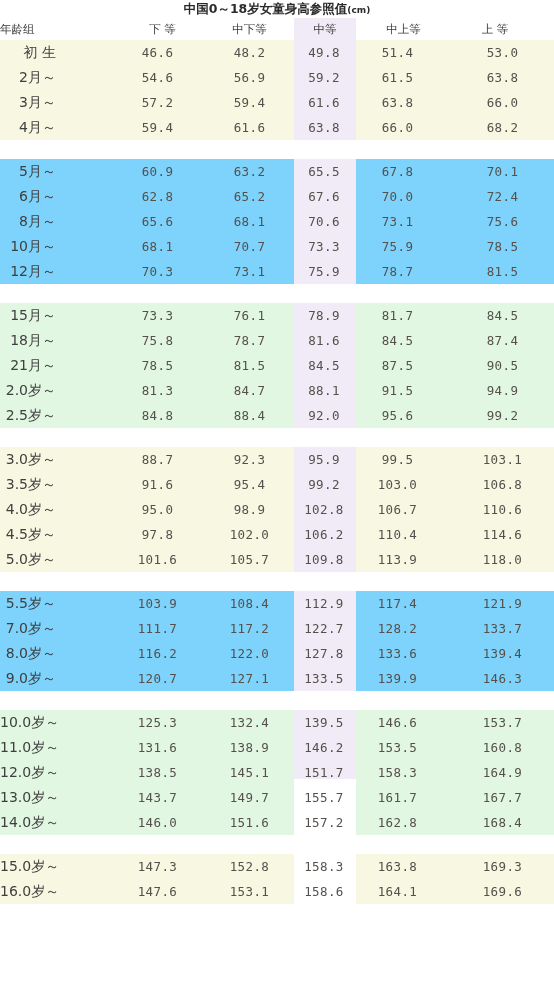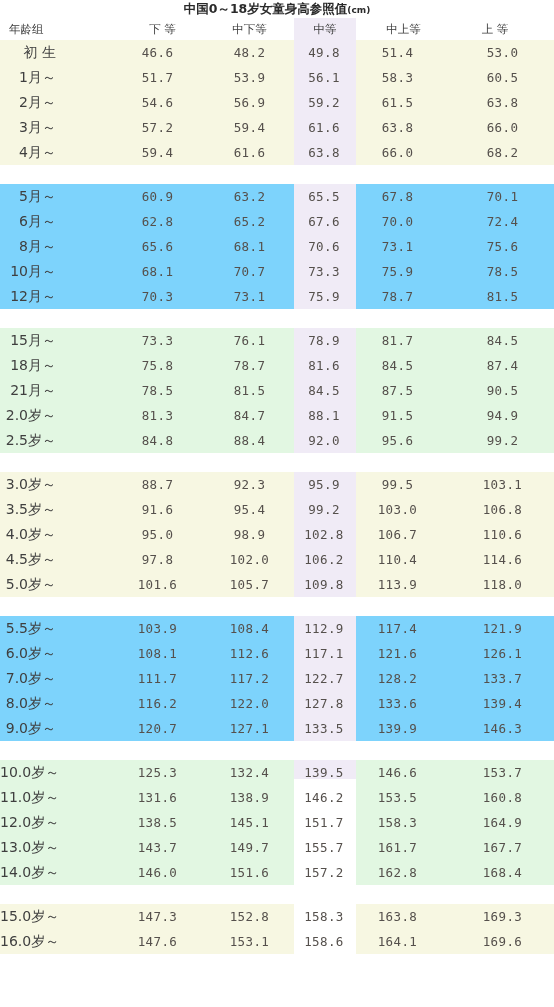--- a/index.html
+++ b/index.html
@@ -80,21 +80,21 @@
   tr.head td {
     height: 22px;
     line-height: 22px;
     font-family: "DejaVu Sans", "Liberation Sans", sans-serif;
     font-size: 11.5px;
     color: #3b3b3b;
     text-align: center;
     vertical-align: middle;
     background: transparent;
   }
-  tr.head td.age-h { text-align: left; padding-left: 9px; }
+  tr.head td.age-h { text-align: left; padding-left: 0; }
   tr.head td.n5-h  { padding-right: 15px; }
 
   
   tr.row td {
     height: 25px;
     line-height: 25px;
     vertical-align: middle;
     font-size: 12.5px;
     color: #55504c;
     font-family: "DejaVu Sans Mono", "Liberation Mono", monospace;
@@ -156,28 +156,20 @@
     <tbody id="tbody">
         <tr class="row g-cream">
           <td class="age tint">初 生</td>
           <td class="num n1 tint">46.6</td>
           <td class="num n2 tint">48.2</td>
           <td class="num n3">49.8</td>
           <td class="num n4 tint">51.4</td>
           <td class="num n5 tint">53.0</td>
         </tr>
         <tr class="row g-cream">
-          <td class="age tint">1月～</td>
-          <td class="num n1 tint">51.7</td>
-          <td class="num n2 tint">53.9</td>
-          <td class="num n3">56.1</td>
-          <td class="num n4 tint">58.3</td>
-          <td class="num n5 tint">60.5</td>
-        </tr>
-        <tr class="row g-cream">
           <td class="age tint">2月～</td>
           <td class="num n1 tint">54.6</td>
           <td class="num n2 tint">56.9</td>
           <td class="num n3">59.2</td>
           <td class="num n4 tint">61.5</td>
           <td class="num n5 tint">63.8</td>
         </tr>
         <tr class="row g-cream">
           <td class="age tint">3月～</td>
           <td class="num n1 tint">57.2</td>
@@ -328,28 +320,20 @@
         </tr>
         <tr class="row g-pink">
           <td class="age tint">5.5岁～</td>
           <td class="num n1 tint">103.9</td>
           <td class="num n2 tint">108.4</td>
           <td class="num n3">112.9</td>
           <td class="num n4 tint">117.4</td>
           <td class="num n5 tint">121.9</td>
         </tr>
         <tr class="row g-pink">
-          <td class="age tint">6.0岁～</td>
-          <td class="num n1 tint">108.1</td>
-          <td class="num n2 tint">112.6</td>
-          <td class="num n3">117.1</td>
-          <td class="num n4 tint">121.6</td>
-          <td class="num n5 tint">126.1</td>
-        </tr>
-        <tr class="row g-pink">
           <td class="age tint">7.0岁～</td>
           <td class="num n1 tint">111.7</td>
           <td class="num n2 tint">117.2</td>
           <td class="num n3">122.7</td>
           <td class="num n4 tint">128.2</td>
           <td class="num n5 tint">133.7</td>
         </tr>
         <tr class="row g-pink">
           <td class="age tint">8.0岁～</td>
           <td class="num n1 tint">116.2</td>

